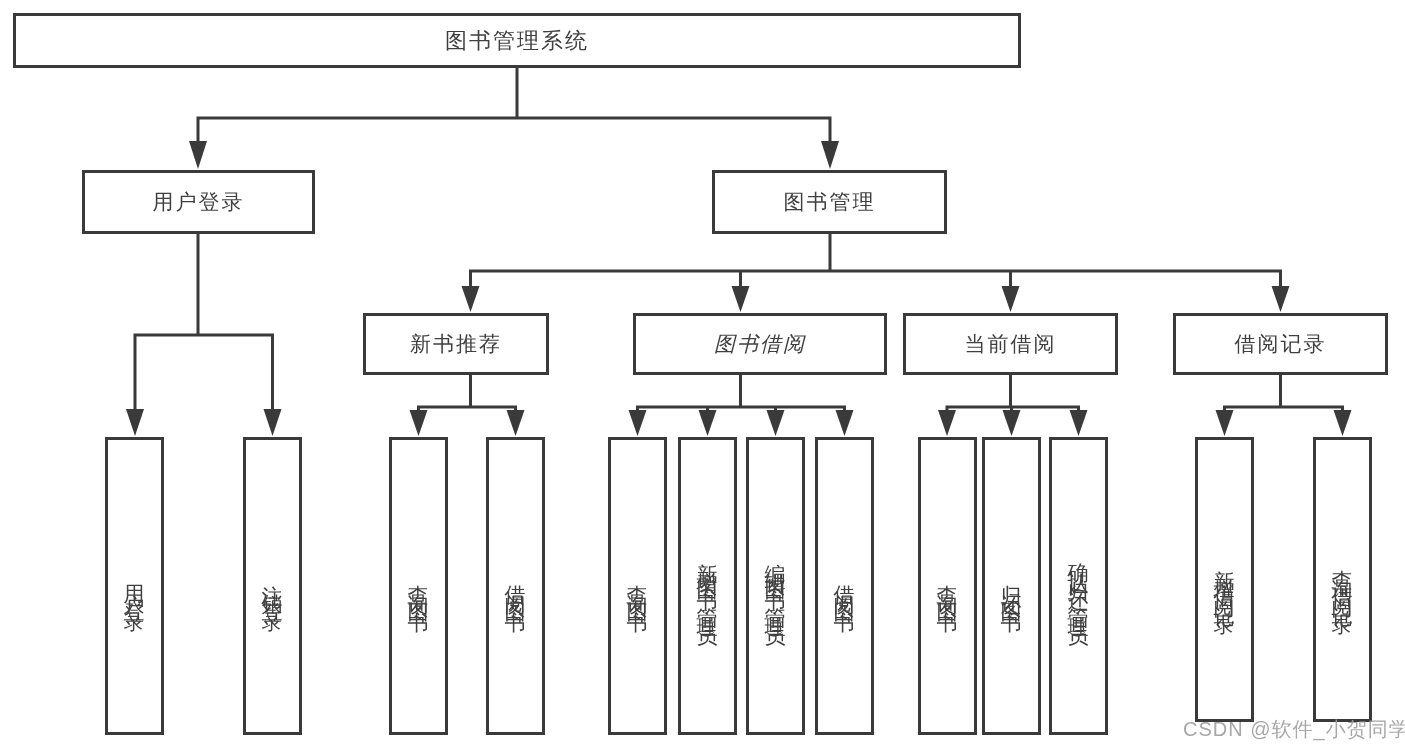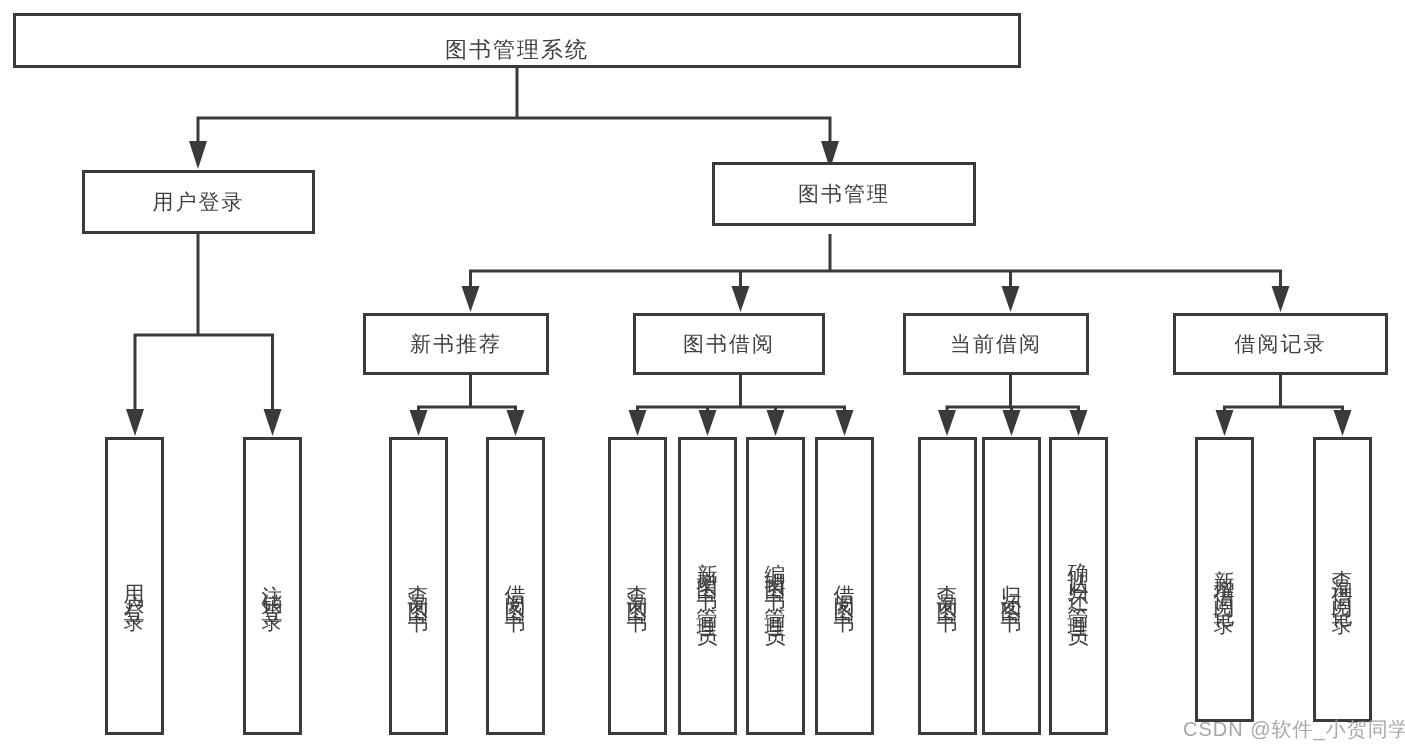--- a/index.html
+++ b/index.html
@@ -29,21 +29,20 @@
     display: flex;
     align-items: center;
     justify-content: center;
     font-size: 21px;
     color: #3f3f3f;
     letter-spacing: 2px;
     z-index: 1;
   }
   .node.root {
     font-size: 22px;
-    align-items: flex-end;
   }
   .leaf {
     position: absolute;
     box-sizing: border-box;
     background: #ffffff;
     border: 3px solid #3a3a3a;
     writing-mode: vertical-rl;
     text-orientation: mixed;
     display: flex;
     align-items: center;
@@ -107,31 +106,31 @@
     <polygon points="1333.5,410 1351.5,410 1342.5,436" stroke="none"></polygon>
   </svg>
 
   <div class="node root" style="left:13px; top:13px; width:1008px; height:55px;">
     <span>图书管理系统</span>
   </div>
 
   <div class="node" style="left:82px; top:170px; width:233px; height:64px;">
     <span>用户登录</span>
   </div>
-  <div class="node" style="left:712px; top:162px; width:264px; height:64px;">
+  <div class="node" style="left:712px; top:170px; width:235px; height:64px;">
     <span>图书管理</span>
   </div>
 
   <div class="node" style="left:363px; top:313px; width:186px; height:62px;">
     <span>新书推荐</span>
   </div>
-  <div class="node" style="left:633px; top:313px; width:192px; height:62px;">
+  <div class="node" style="left:633px; top:313px; width:254px; height:62px;font-style:italic;">
     <span>图书借阅</span>
   </div>
-  <div class="node" style="left:903px; top:313px; width:186px; height:62px;">
+  <div class="node" style="left:903px; top:313px; width:215px; height:62px;">
     <span>当前借阅</span>
   </div>
   <div class="node" style="left:1173px; top:313px; width:215px; height:62px;">
     <span>借阅记录</span>
   </div>
 
   <div class="leaf" style="left:105px; top:437px; width:59px; height:298px;">
     <span>用户登录</span>
   </div>
   <div class="leaf" style="left:243px; top:437px; width:59px; height:298px;">

